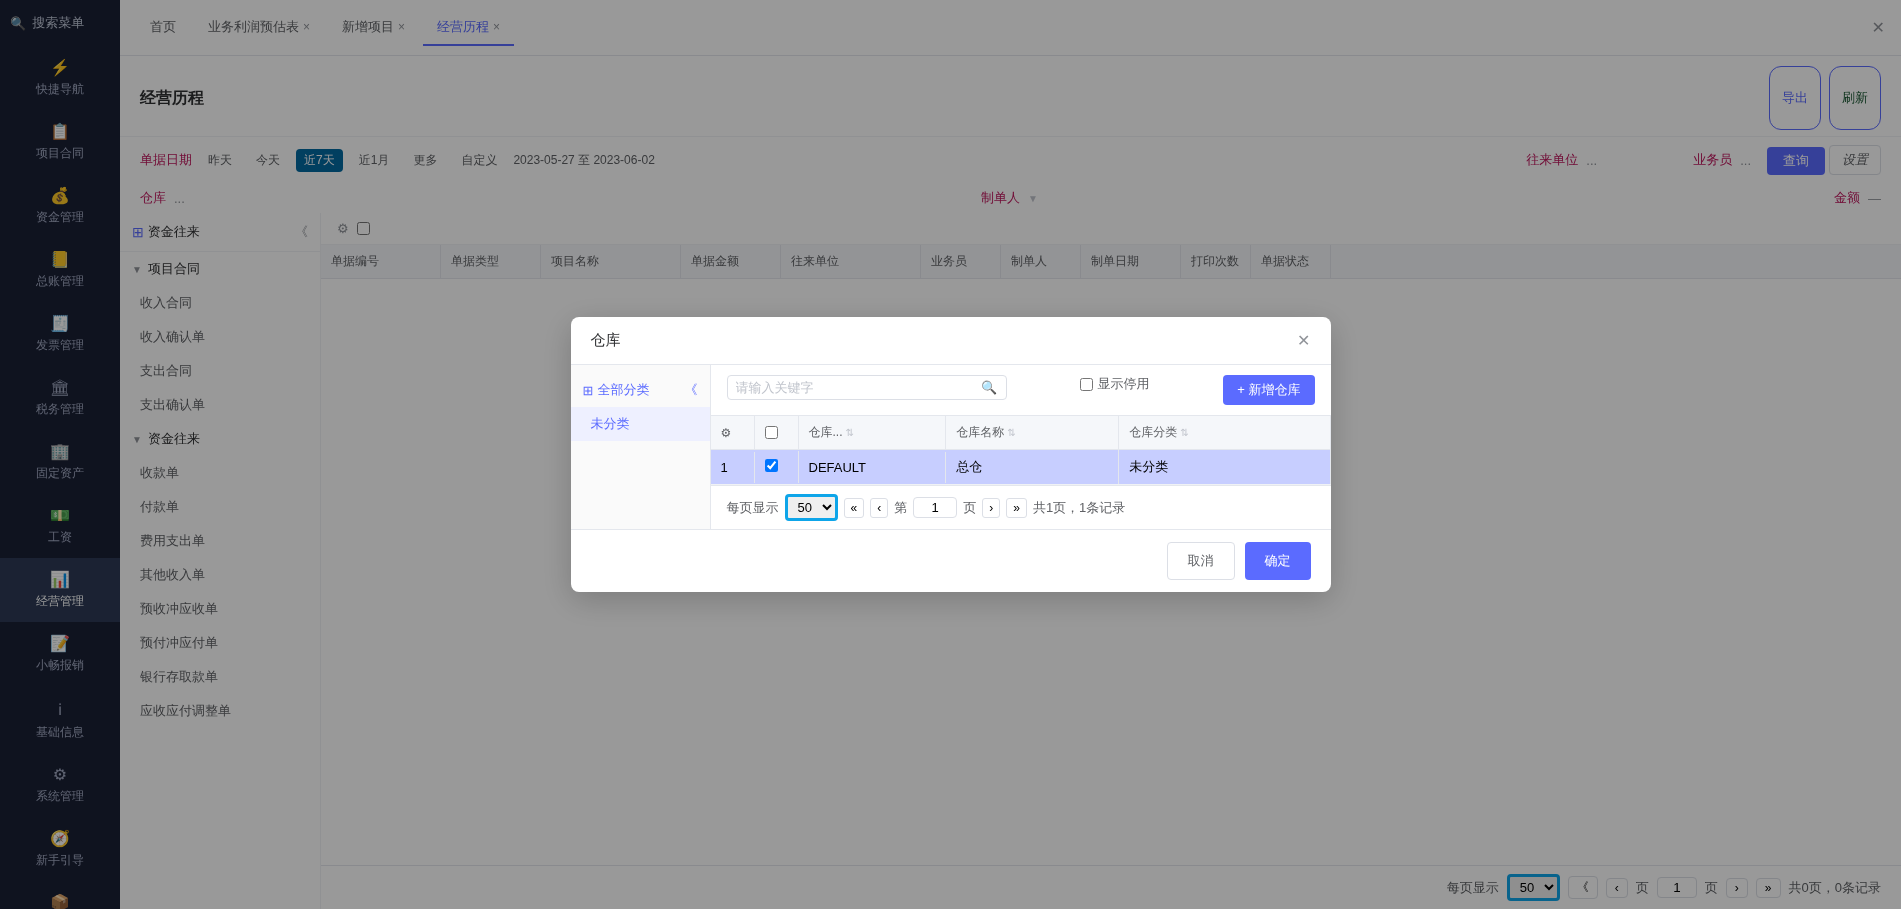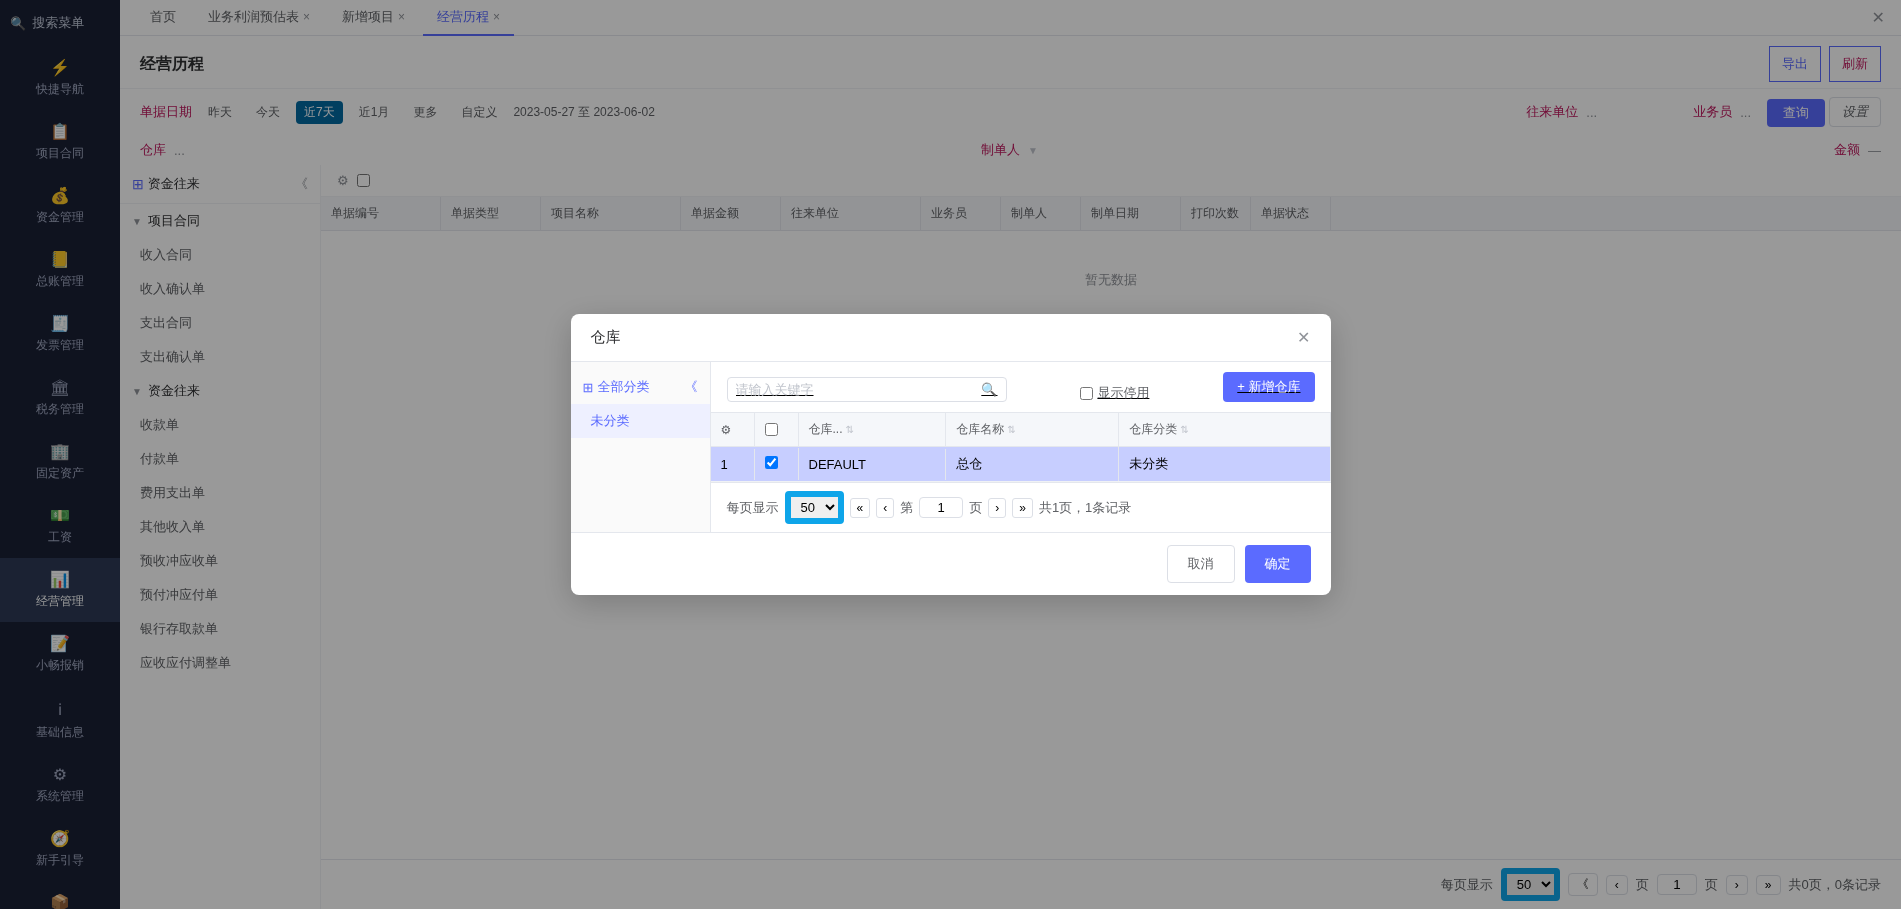--- a/index.html
+++ b/index.html
@@ -45,21 +45,21 @@
       overflow: hidden;
     }
 
     
     .tab-bar {
       background: #fff;
       display: flex;
       align-items: center;
       border-bottom: 1px solid #e4e7ed;
       padding: 0 16px;
-      height: 36px;
+      height: 56px;
       gap: 4px;
     }
     .tab {
       padding: 8px 14px;
       font-size: 13px;
       color: #606266;
       cursor: pointer;
       border-bottom: 2px solid transparent;
       white-space: nowrap;
       display: flex;
@@ -77,31 +77,31 @@
     .page-header {
       display: flex;
       align-items: center;
       justify-content: space-between;
       padding: 10px 20px 6px;
       background: #fff;
     }
     .page-title { font-size: 16px; font-weight: 600; color: #303133; }
     .page-actions { display: flex; gap: 8px; }
     .btn-export, .btn-refresh {
-      padding: 8px 12px;
+      padding: 22px 12px;
       border: none;
-      border-radius: 0;
+      border-radius: 12px;
       cursor: pointer;
       font-size: 13px;
       display: flex;
       align-items: center;
       gap: 4px;
     }
     .btn-export { background: transparent; color: #5b6bff; border: 1px solid #5b6bff; }
-    .btn-refresh { background: transparent; color: #be185d; border: 1px solid #5b6bff; }
+    .btn-refresh { background: transparent; color: #14532d; border: 1px solid #5b6bff; }
 
     
     .filter-area {
       background: #fff;
       padding: 8px 20px;
       display: flex;
       flex-wrap: wrap;
       gap: 8px;
       align-items: center;
       border-top: 1px solid #f0f2f5;
@@ -212,21 +212,21 @@
       display: flex;
       align-items: center;
       justify-content: flex-end;
       gap: 8px;
       background: #fff;
       border-top: 1px solid #e4e7ed;
       font-size: 13px;
       color: #606266;
     }
     .page-size-select {
-      border: 6px solid #0ea5e9;
+      border: 3px solid #0ea5e9;
       border-radius: 4px;
       padding: 2px 6px;
       font-size: 13px;
     }
     .page-nav-btn {
       padding: 2px 8px;
       border: 1px solid #dcdfe6;
       background: #fff;
       border-radius: 4px;
       cursor: pointer;
@@ -293,26 +293,25 @@
     }
     .modal-left-item.active { color: #5b6bff; background: #eef0ff; }
     .modal-right {
       flex: 1;
       display: flex;
       flex-direction: column;
       overflow: hidden;
     }
     .modal-toolbar {
       display: flex;
-      align-items: flex-end;
+      align-items: flex-start;
       justify-content: space-between;
       padding: 10px 16px;
       gap: 10px;
       border-bottom: 1px solid #e4e7ed;
-      text-decoration: underline;
     }
     .modal-search {
       display: flex;
       align-items: center;
       border: 1px solid #dcdfe6;
       border-radius: 4px;
       padding: 4px 8px;
       gap: 6px;
       flex: 1;
       max-width: 280px;

